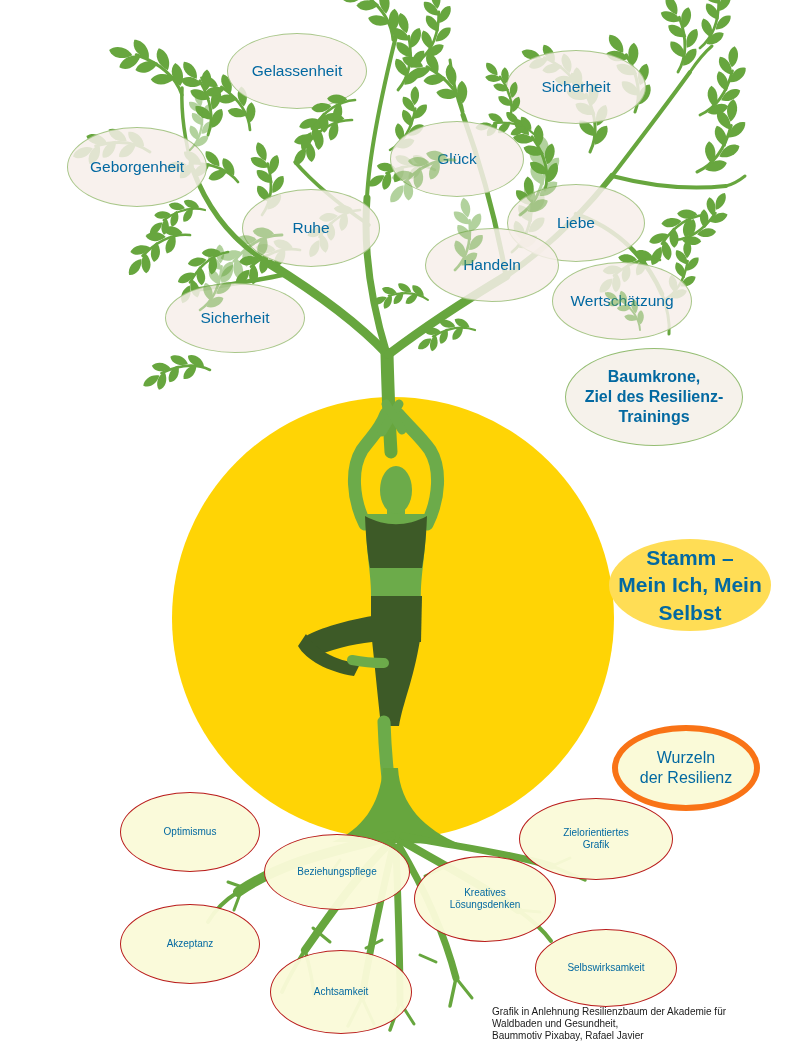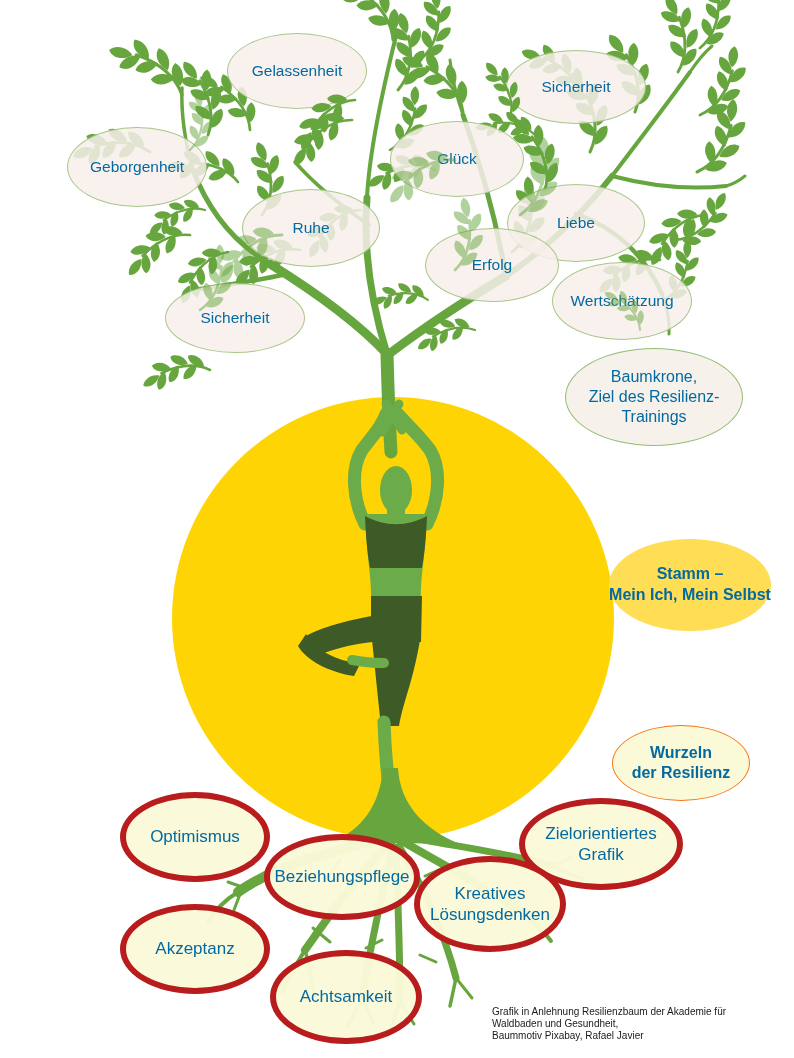--- a/index.html
+++ b/index.html
@@ -11,24 +11,24 @@
   .br{stroke:#67a63e;fill:none;stroke-linecap:round;}
   .stem{stroke:#67a63e;stroke-width:3.2;fill:none;stroke-linecap:round;}
   .skin{fill:#6cab4a;}
   .skinline{stroke:#6cab4a;fill:none;stroke-linecap:round;}
   .cloth{fill:#3d5a27;}
   .bubble{
     position:absolute;display:flex;align-items:center;justify-content:center;
     text-align:center;border-radius:50%;white-space:pre-line;line-height:1.25;color:#0369a1;
   }
   .crownb{background:rgba(247,239,234,.85);border:1px solid rgba(155,192,120,.85);font-size:15.5px;}
-  .rootb{background:rgba(250,250,216,.96);border:6px solid #b91c1c;font-size:17px;}
-  .note-crown{background:rgba(245,241,233,.93);border:1.5px solid #94bd72;font-weight:normal;font-size:16px;}
-  .note-stamm{background:#ffdd55;font-weight:bold;font-size:16px;line-height:1.3;white-space:pre-line;}
-  .note-wurzeln{background:#fafad8;border:1px solid #f97316;font-weight:bold;font-size:16px;}
+  .rootb{background:rgba(250,250,216,.96);border:1px solid #b91c1c;font-size:10px;}
+  .note-crown{background:rgba(245,241,233,.93);border:1.5px solid #94bd72;font-weight:bold;font-size:16px;}
+  .note-stamm{background:#ffdd55;font-weight:bold;font-size:21px;line-height:1.3;white-space:pre-line;}
+  .note-wurzeln{background:#fafad8;border:6px solid #f97316;font-weight:normal;font-size:16px;}
   .attribution{
     position:absolute;left:492px;top:1006px;width:275px;
     font-size:10px;line-height:1.22;white-space:pre-line;color:#1a1a1a;
   }
 </style>
 </head>
 <body>
 
 <div class="canvas">
 
@@ -156,39 +156,40 @@
       <path class="br" stroke-width="3" d="M420,955 L436,962"></path>
     </g>
   </svg>
 
   <div class="bubble crownb" style="left:227px;top:33px;width:138px;height:74px">Gelassenheit</div>
   <div class="bubble crownb" style="left:506px;top:50px;width:138px;height:72px">Sicherheit</div>
   <div class="bubble crownb" style="left:67px;top:127px;width:138px;height:78px">Geborgenheit</div>
   <div class="bubble crownb" style="left:390px;top:121px;width:132px;height:74px">Glück</div>
   <div class="bubble crownb" style="left:242px;top:189px;width:136px;height:76px">Ruhe</div>
   <div class="bubble crownb" style="left:507px;top:184px;width:136px;height:76px">Liebe</div>
-  <div class="bubble crownb" style="left:425px;top:228px;width:132px;height:72px">Erfolg</div>
+  <div class="bubble crownb" style="left:425px;top:228px;width:132px;height:72px">Handeln</div>
   <div class="bubble crownb" style="left:165px;top:283px;width:138px;height:68px">Sicherheit</div>
   <div class="bubble crownb" style="left:552px;top:262px;width:138px;height:76px">Wertschätzung</div>
 
   <div class="bubble note-crown" style="left:565px;top:348px;width:176px;height:96px">Baumkrone,
 Ziel des Resilienz-
 Trainings</div>
   <div class="bubble note-stamm" style="left:609px;top:539px;width:162px;height:92px">Stamm –
 Mein Ich, Mein Selbst</div>
   <div class="bubble note-wurzeln" style="left:612px;top:725px;width:136px;height:74px">Wurzeln
 der Resilienz</div>
 
   <div class="bubble rootb" style="left:120px;top:792px;width:138px;height:78px">Optimismus</div>
   <div class="bubble rootb" style="left:519px;top:798px;width:152px;height:80px">Zielorientiertes
 Grafik</div>
   <div class="bubble rootb" style="left:264px;top:834px;width:144px;height:74px">Beziehungspflege</div>
   <div class="bubble rootb" style="left:120px;top:904px;width:138px;height:78px">Akzeptanz</div>
   <div class="bubble rootb" style="left:414px;top:856px;width:140px;height:84px">Kreatives
 Lösungsdenken</div>
+  <div class="bubble rootb" style="left:535px;top:929px;width:140px;height:76px">Selbswirksamkeit</div>
   <div class="bubble rootb" style="left:270px;top:950px;width:140px;height:82px">Achtsamkeit</div>
 
   <svg class="art" width="794" height="1058" viewBox="0 0 794 1058">
     <use href="#sprig" transform="translate(282,235) rotate(-165) scale(0.9)" opacity="0.5"></use>
     <use href="#sprig" transform="translate(455,160) rotate(-160) scale(0.9)" opacity="0.5"></use>
     <use href="#sprig" transform="translate(520,215) rotate(-20) scale(0.95)" opacity="0.5"></use>
     <use href="#sprig" transform="translate(455,270) rotate(-30) scale(0.85)" opacity="0.5"></use>
     <use href="#sprig" transform="translate(200,310) rotate(-20) scale(0.8)" opacity="0.5"></use>
     <use href="#sprig" transform="translate(640,330) rotate(-80) scale(0.6)" opacity="0.5"></use>
     <use href="#sprig" transform="translate(190,150) rotate(-30) scale(0.7)" opacity="0.5"></use>

